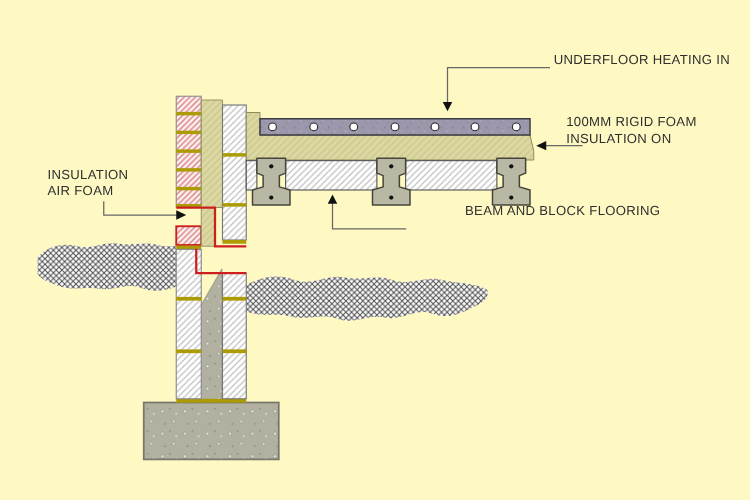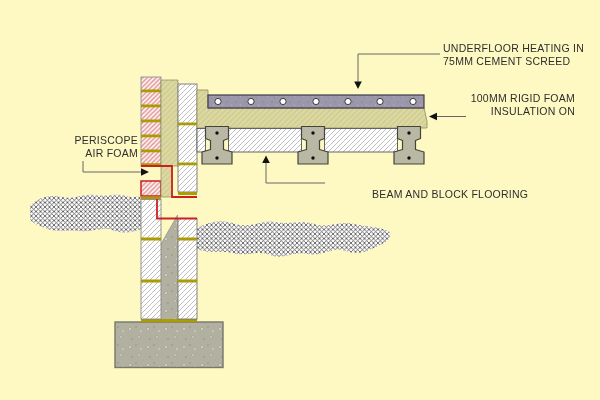--- a/index.html
+++ b/index.html
@@ -5,21 +5,21 @@
   html,body{margin:0;padding:0;background:#fff;}
   #canvas{
     position:relative;width:600px;height:400px;background:#fef9c3;
     font-family:"Liberation Sans",sans-serif;overflow:hidden;
   }
   #drawing{position:absolute;left:0;top:0;}
   .lbl{
     position:absolute;color:#2e2e2e;font-size:10.5px;line-height:13px;
     letter-spacing:0.25px;font-weight:normal;white-space:nowrap;
   }
-  .lbl.center{text-align:right;}
+  .lbl.center{text-align:left;}
   .lbl span{display:block;}
 </style>
 </head>
 <body>
 
 <div id="canvas">
 
   <svg id="drawing" width="600" height="400" viewBox="0 0 600 400" xmlns="http://www.w3.org/2000/svg">
 
     <defs>
@@ -150,30 +150,29 @@
     <g fill="#111111" stroke="none">
       <polygon points="358,89 354.2,81.5 361.8,81.5"></polygon>
       <polygon points="429,116.5 437,112.8 437,120.2"></polygon>
       <polygon points="266,155.5 262.2,163 269.8,163"></polygon>
       <polygon points="149,172 141,168.2 141,175.8"></polygon>
     </g>
   </svg>
 
   <div class="lbl" style="left:443px;top:42px;">
     <span>UNDERFLOOR HEATING IN</span>
-    <span>75MM CEMENT SCREED</span>
   </div>
 
   <div class="lbl center" style="left:453px;top:92px;width:122px;">
     <span>100MM RIGID FOAM</span>
     <span>INSULATION ON</span>
   </div>
 
-  <div class="lbl" style="left:328px;top:188px;padding-left:44px;">
+  <div class="lbl" style="left:328px;top:163px;padding-left:44px;">
     <span>BEAM AND BLOCK FLOORING</span>
   </div>
 
   <div class="lbl center" style="left:38px;top:134px;width:100px;">
-    <span>PERISCOPE</span>
+    <span>INSULATION</span>
     <span>AIR FOAM</span>
   </div>
 
 </div>
 
 </body></html>

